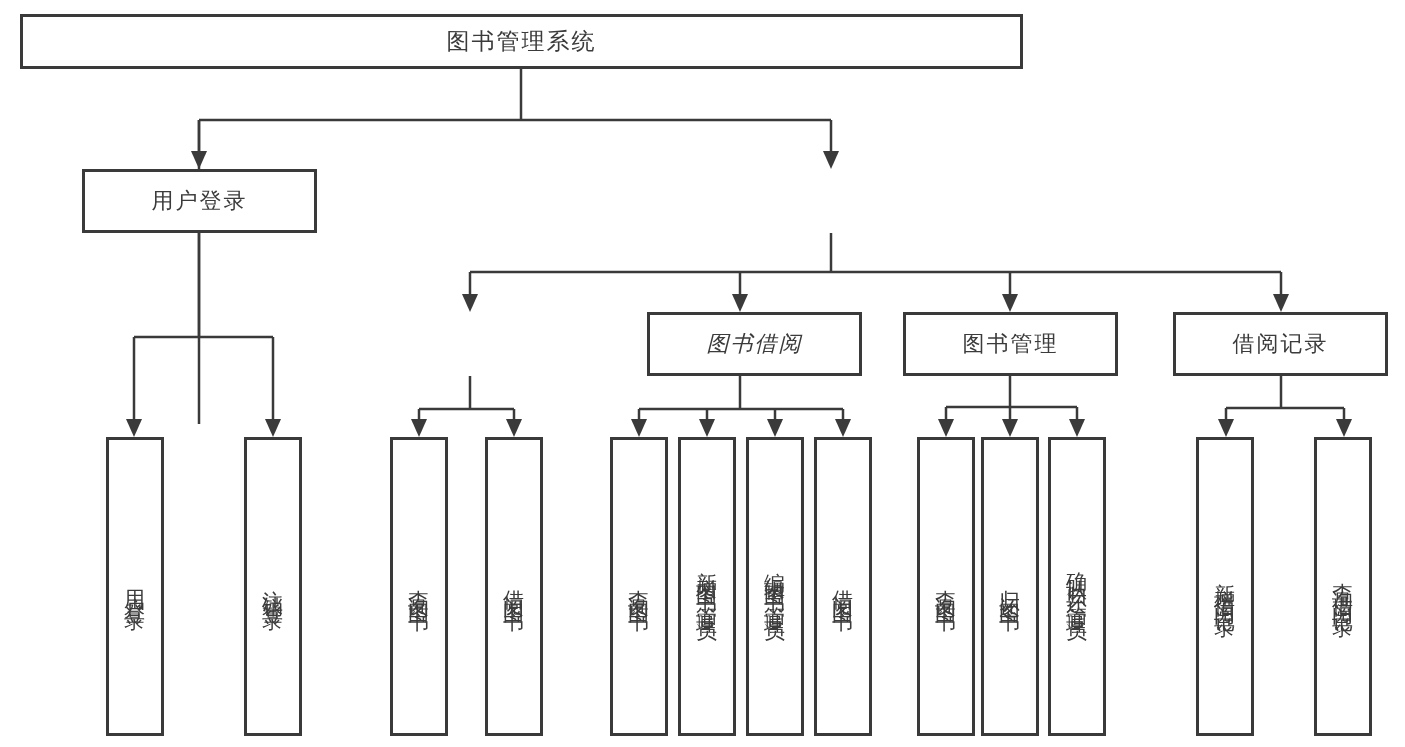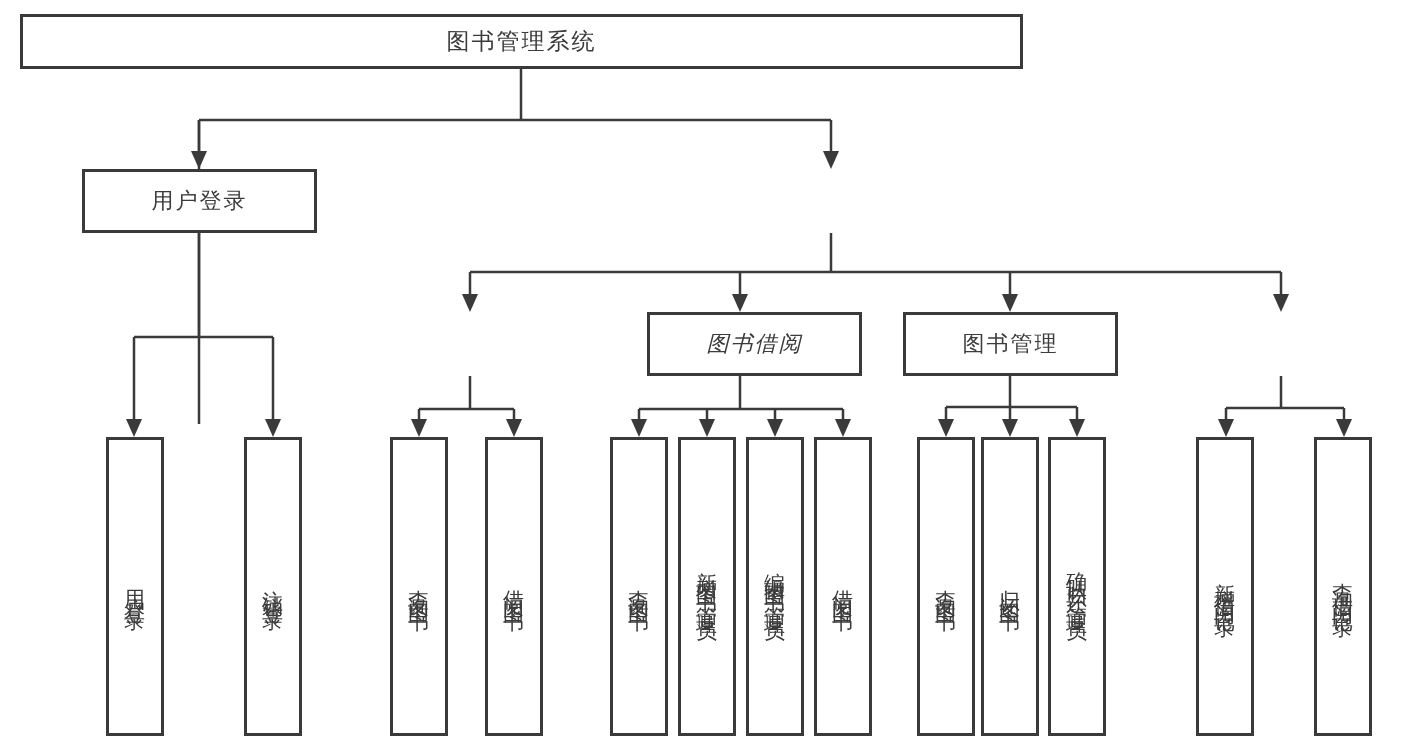--- a/index.html
+++ b/index.html
@@ -158,20 +158,21 @@
       <polygon points="1336,419 1352,419 1344,437"></polygon>
     </g>
   </svg>
 
   <div class="node" id="node-root">图书管理系统</div>
 
   <div class="node hnode" id="node-user-login">用户登录</div>
 
   <div class="node hnode" id="node-book-borrow">图书借阅</div>
   <div class="node hnode" id="node-current-borrow">图书管理</div>
+  <div class="node hnode" id="node-borrow-records">借阅记录</div>
 
   <div class="node vnode" id="leaf-user-login">用户登录</div>
   <div class="node vnode" id="leaf-logout-login">注销登录</div>
 
   <div class="node vnode" id="leaf-query-books-1">查询图书</div>
   <div class="node vnode" id="leaf-borrow-books-1">借阅图书</div>
 
   <div class="node vnode" id="leaf-query-books-2">查询图书</div>
   <div class="node vnode" id="leaf-add-book-admin">新增图书（管理员）</div>
   <div class="node vnode" id="leaf-edit-book-admin">编辑图书（管理员）</div>

